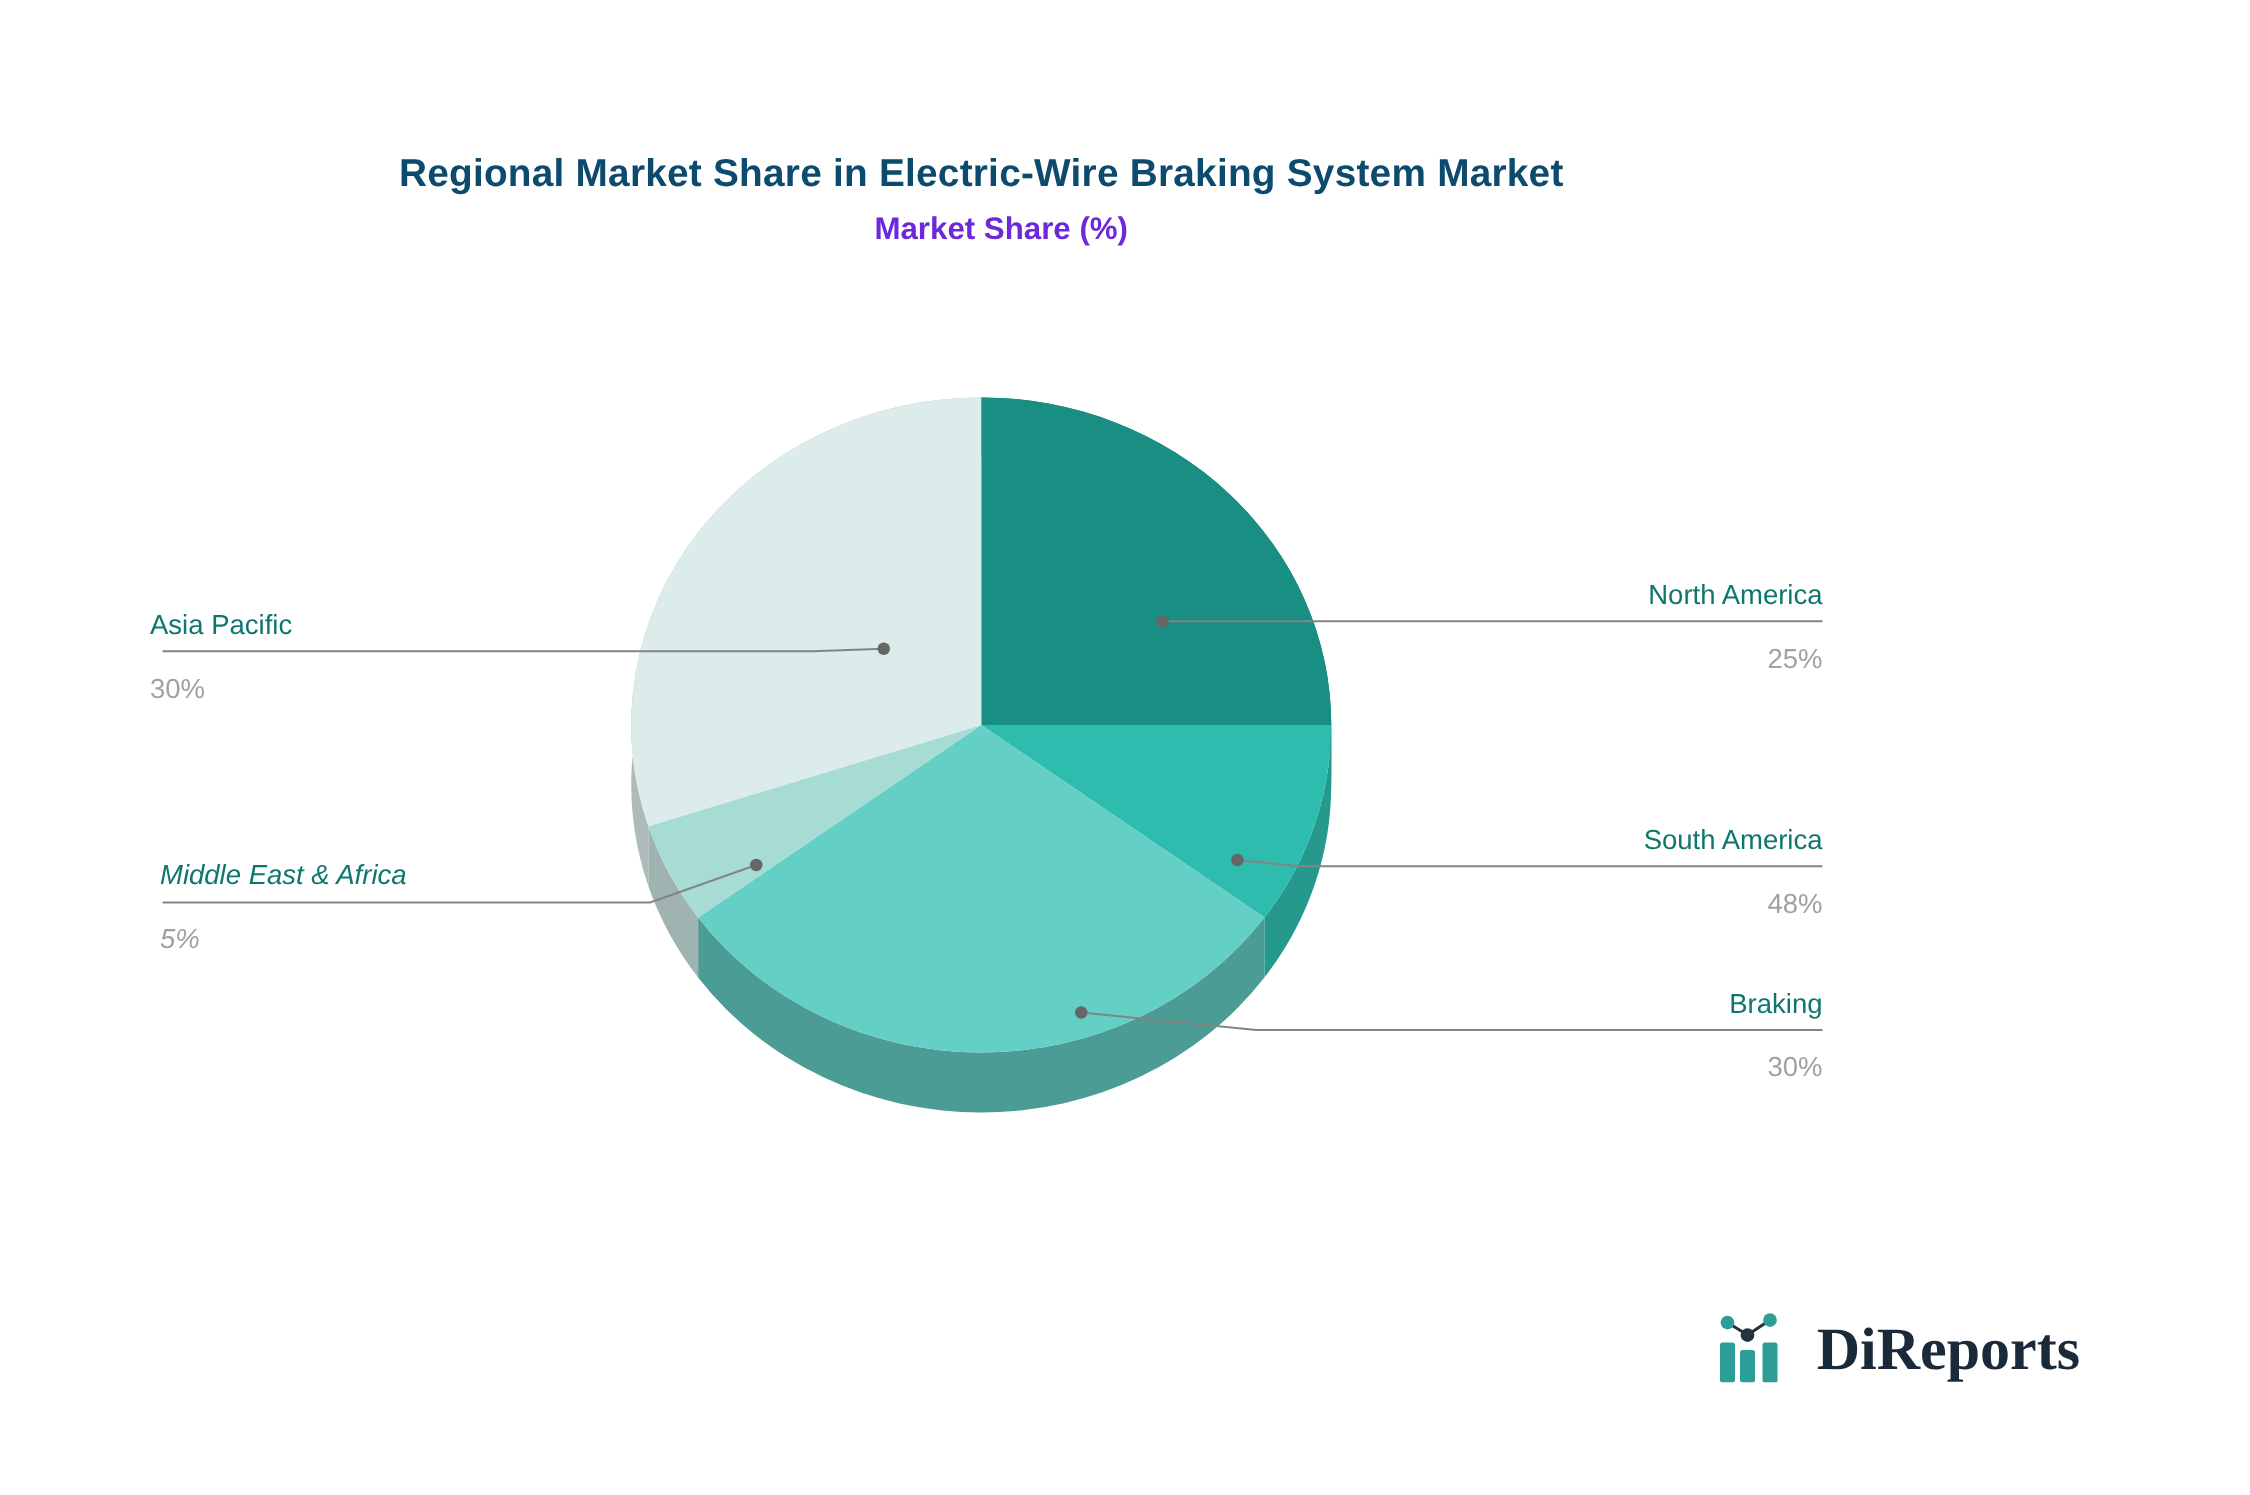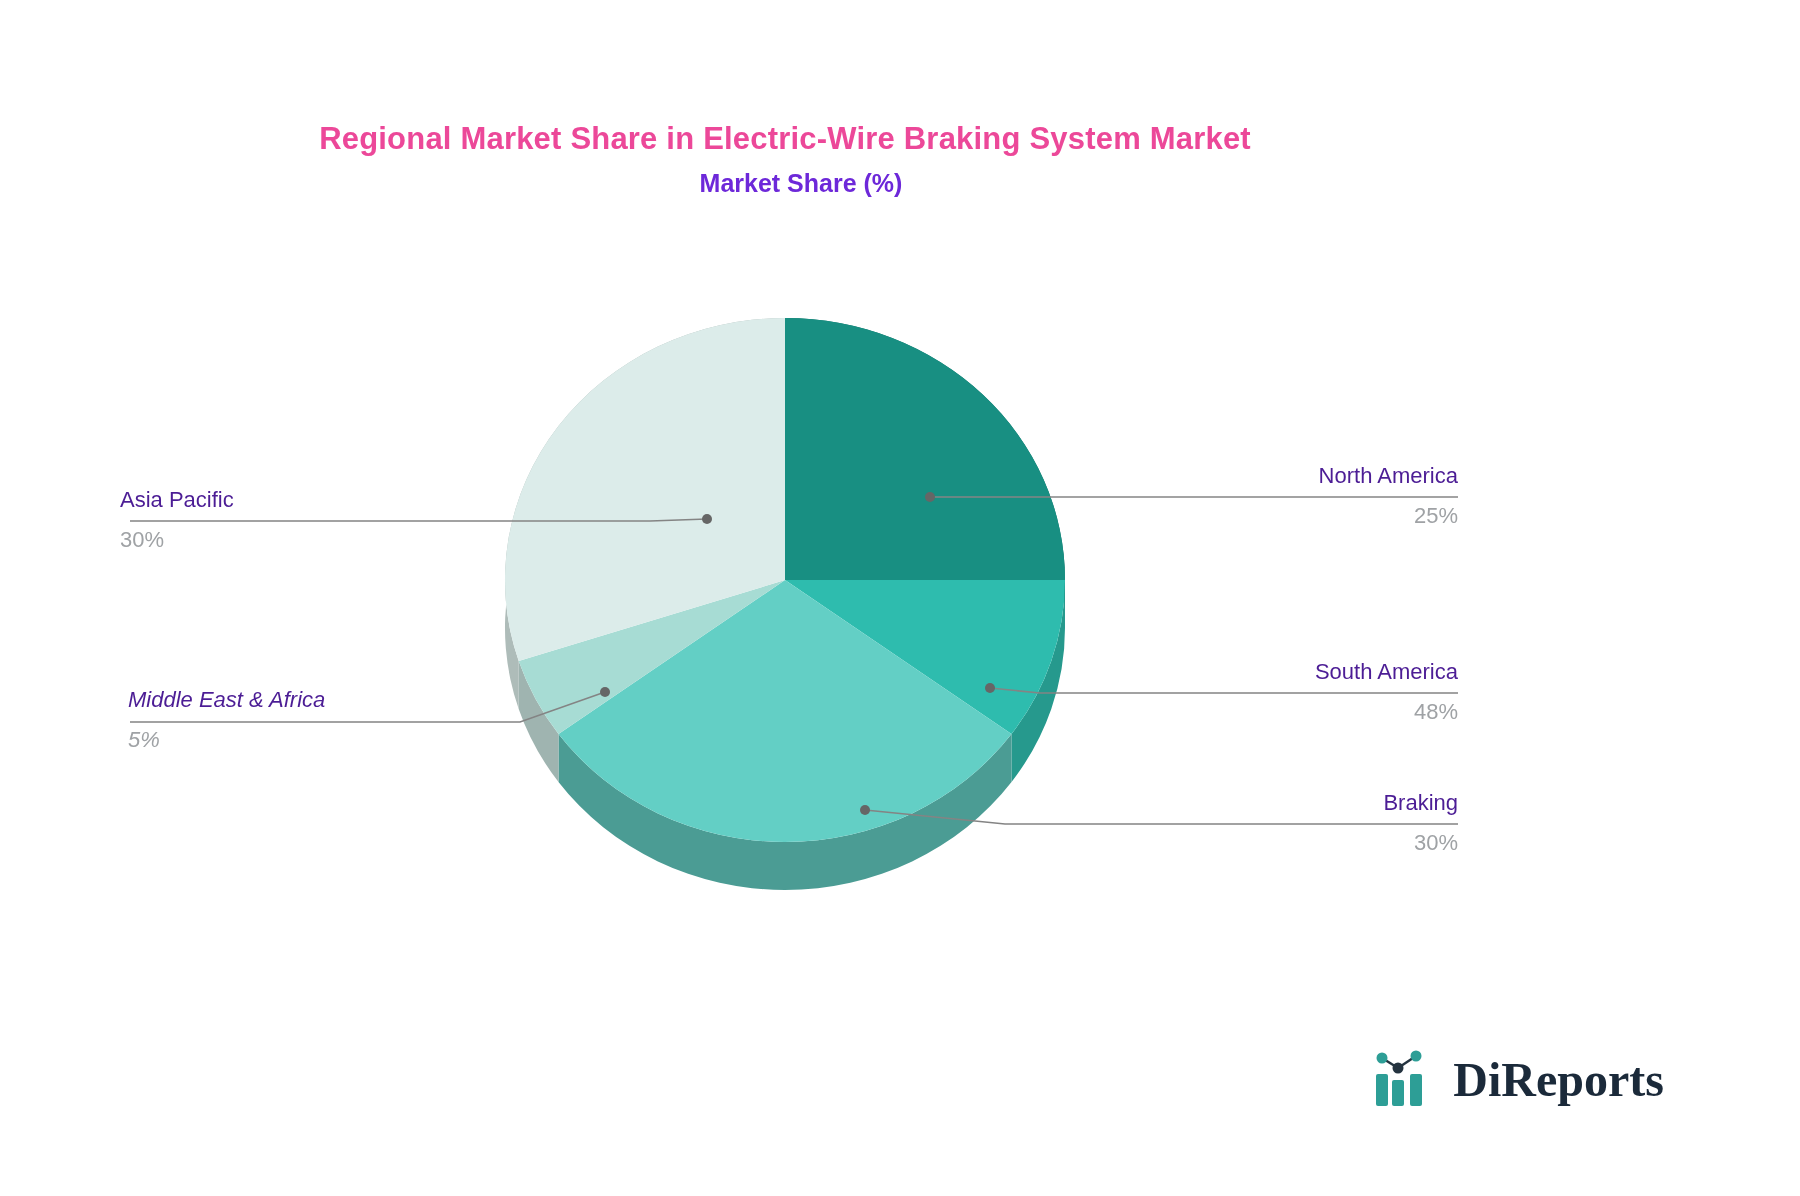--- a/index.html
+++ b/index.html
@@ -6,31 +6,31 @@
   .canvas{
     position:relative;
     width:1800px;height:1196px;
     background:#ffffff;
     font-family:"Liberation Sans", sans-serif;
     overflow:hidden;
   }
   .title{
     position:absolute;left:0;top:121px;width:1570px;
     text-align:center;
-    font-size:31px;font-weight:bold;color:#ec4899;
+    font-size:31px;font-weight:bold;color:#0c4a6e;
     letter-spacing:0.2px;
   }
   .subtitle{
     position:absolute;left:16px;top:169px;width:1570px;
     text-align:center;
     font-size:25px;font-weight:bold;color:#6d28d9;
   }
   .callout{position:absolute;width:420px;}
-  .callout .c-label{font-size:22px;color:#4c1d95;line-height:26px;}
-  .callout .c-value{font-size:22px;color:#9fa2a5;line-height:26px;margin-top:14px;}
+  .callout .c-label{font-size:22px;color:#0f766e;line-height:26px;}
+  .callout .c-value{font-size:22px;color:#9fa2a5;line-height:26px;margin-top:25px;}
   .callout.right{text-align:right;}
   .callout.left{text-align:left;}
   .logo{
     position:absolute;left:1374px;top:1036px;width:290px;height:70px;
     display:flex;align-items:flex-end;justify-content:space-between;
   }
   .logo-text{
     font-family:"Liberation Serif", serif;
     font-weight:bold;
     font-size:48px;

